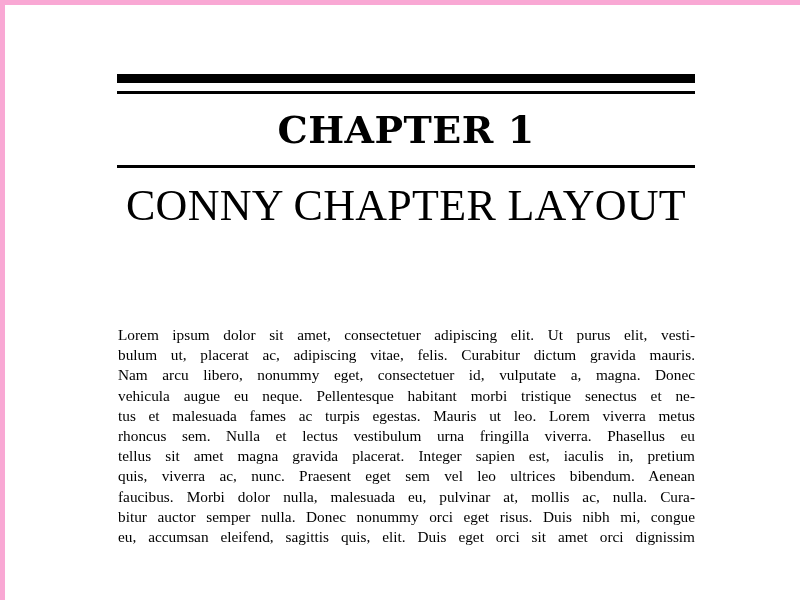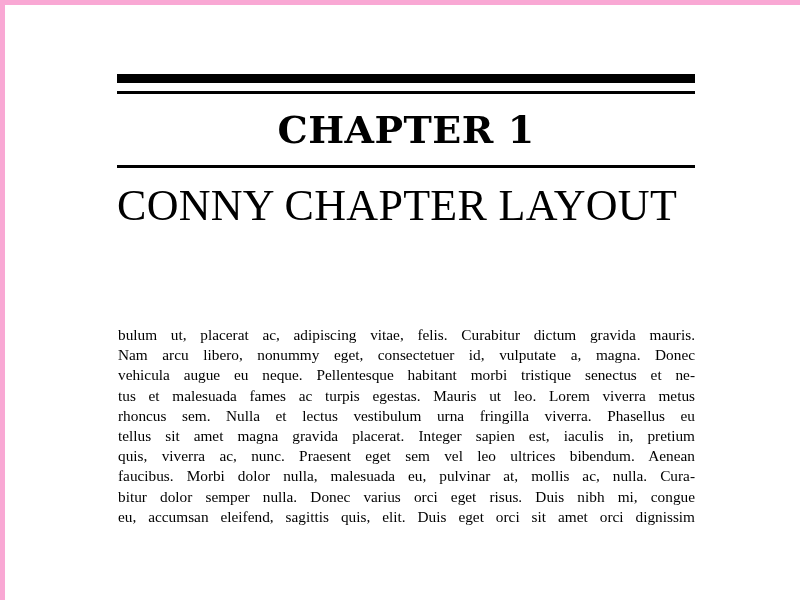--- a/index.html
+++ b/index.html
@@ -42,21 +42,21 @@
       font-size: 38px;
       line-height: 48px;
       color: #000000;
       letter-spacing: 0.5px;
     }
     .chapter-title {
       position: absolute;
       left: 112px;
       width: 578px;
       top: 176px;
-      text-align: left;
+      text-align: center;
       font-family: "Liberation Serif", "DejaVu Serif", serif;
       font-weight: normal;
       font-size: 44px;
       line-height: 50px;
       color: #000000;
       letter-spacing: 0.3px;
     }
     .body-text {
       position: absolute;
       left: 113px;
@@ -86,24 +86,25 @@
   <div class="rule rule-thick"></div>
   <div class="rule rule-thin"></div>
 
   <div class="chapter-label">CHAPTER 1</div>
 
   <div class="rule rule-mid"></div>
 
   <div class="chapter-title">CONNY CHAPTER LAYOUT</div>
 
   <div class="body-text">
+    <span class="line">Lorem ipsum dolor sit amet, consectetuer adipiscing elit.  Ut purus elit, vesti-</span>
     <span class="line">bulum ut, placerat ac, adipiscing vitae, felis. Curabitur dictum gravida mauris.</span>
     <span class="line">Nam arcu libero, nonummy eget, consectetuer id, vulputate a, magna.  Donec</span>
     <span class="line">vehicula augue eu neque. Pellentesque habitant morbi tristique senectus et ne-</span>
     <span class="line">tus et malesuada fames ac turpis egestas.  Mauris ut leo.  Lorem viverra metus</span>
     <span class="line">rhoncus sem.  Nulla et lectus vestibulum urna fringilla viverra.  Phasellus eu</span>
     <span class="line">tellus sit amet magna gravida placerat.  Integer sapien est, iaculis in, pretium</span>
     <span class="line">quis, viverra ac, nunc.  Praesent eget sem vel leo ultrices bibendum.  Aenean</span>
     <span class="line">faucibus. Morbi dolor nulla, malesuada eu, pulvinar at, mollis ac, nulla. Cura-</span>
-    <span class="line">bitur dolor semper nulla.  Donec varius orci eget risus.  Duis nibh mi, congue</span>
+    <span class="line">bitur auctor semper nulla.  Donec nonummy orci eget risus.  Duis nibh mi, congue</span>
     <span class="line">eu, accumsan eleifend, sagittis quis, elit. Duis eget orci sit amet orci dignissim</span>
   </div>
 </div>
 
 </body></html>

